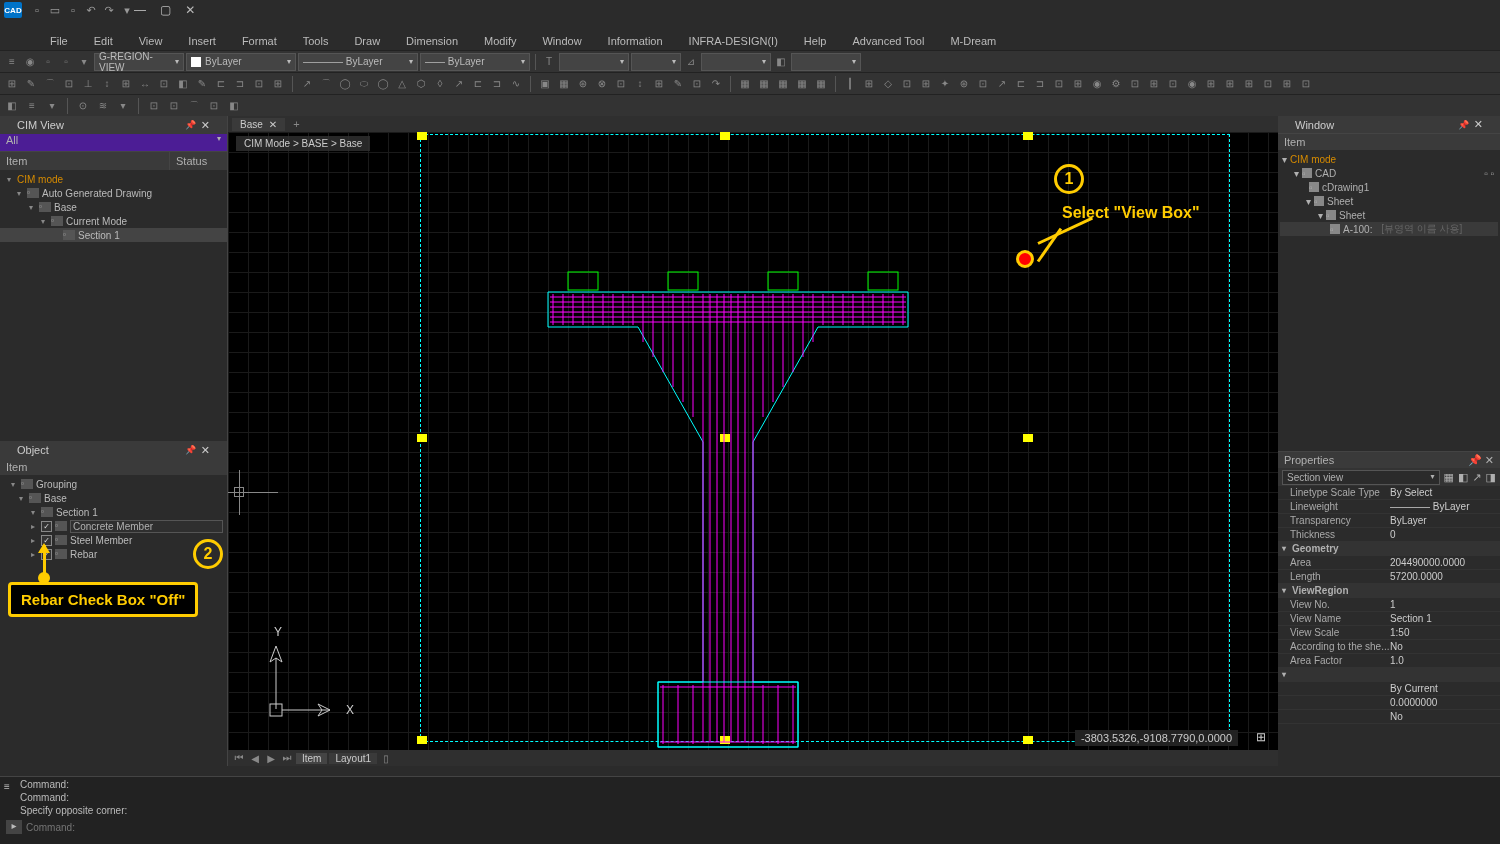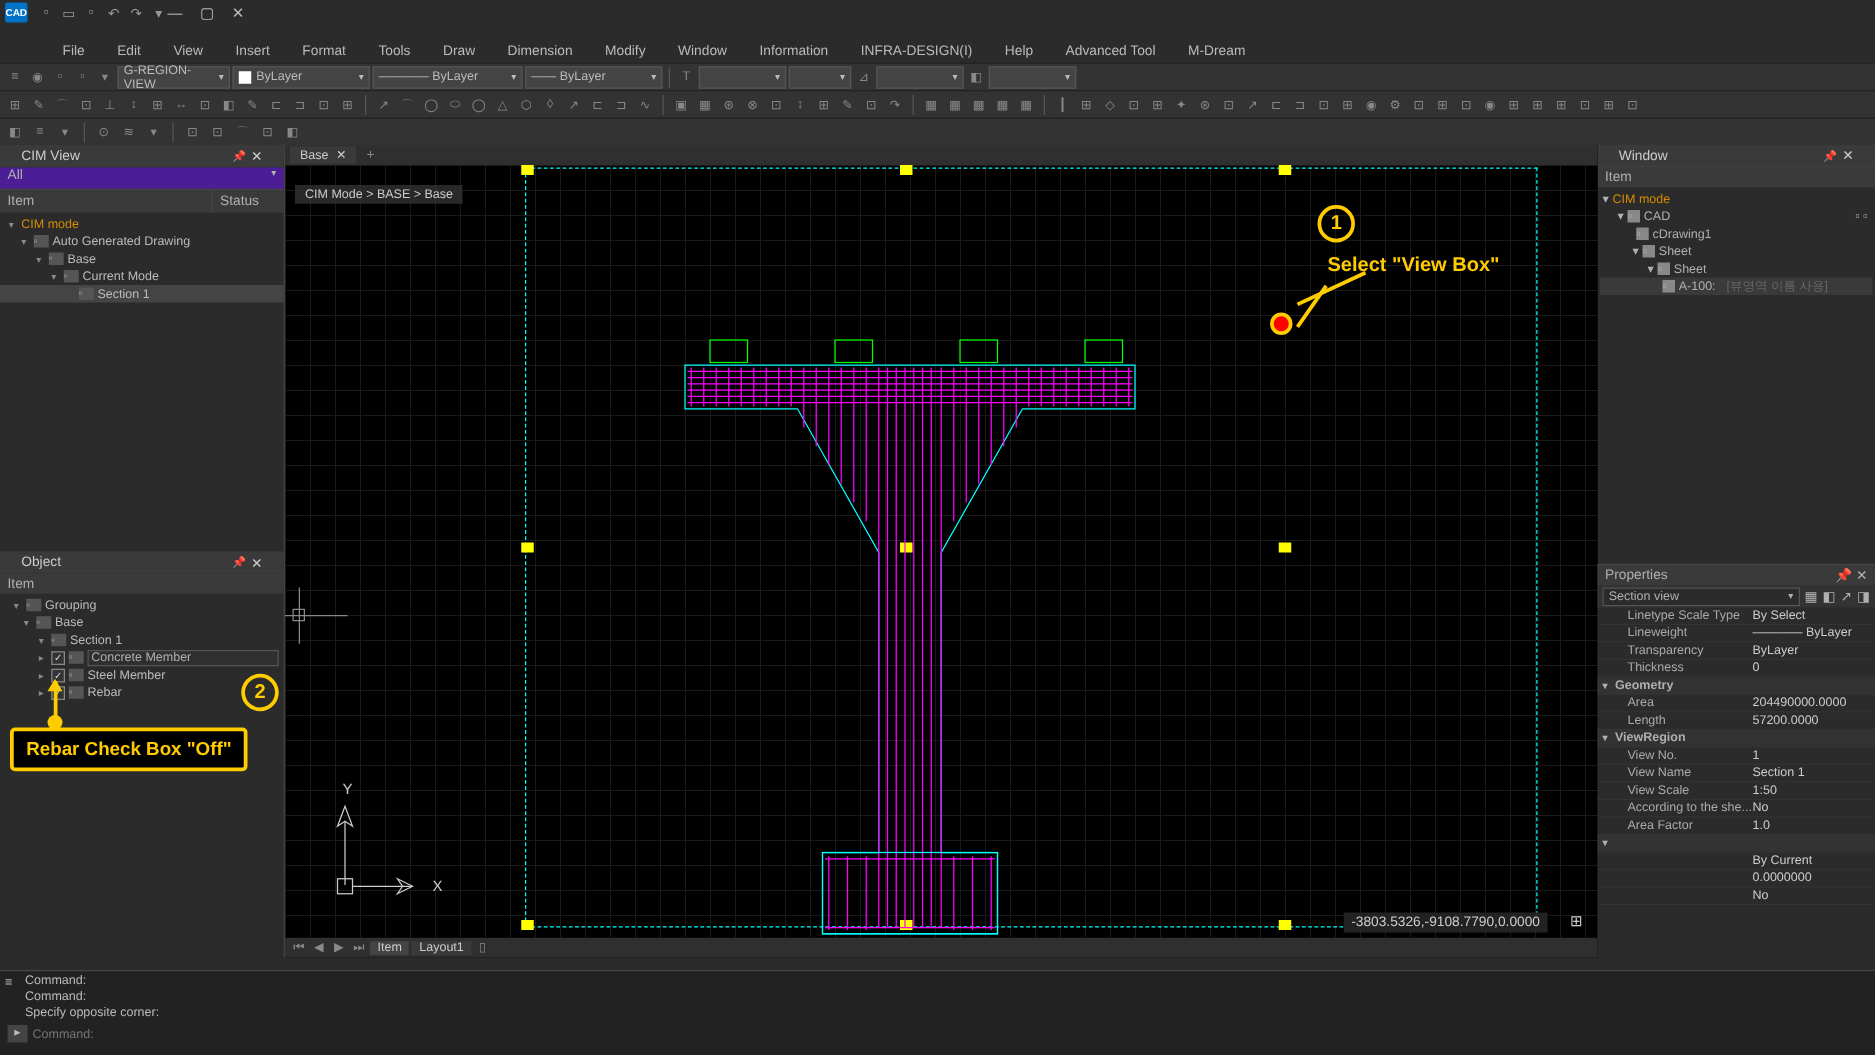--- a/index.html
+++ b/index.html
@@ -54,21 +54,21 @@
 .objpanel { flex: 1; border-right: 1px solid #444; }
 .objpanel .hdr3 { height: 16px; background: #3a3a3a; padding-left: 6px; line-height: 16px; }
 .objpanel .tree .chk { width: 11px; height: 11px; border: 1px solid #888; background: #333; display: flex; align-items: center; justify-content: center; font-size: 8px; color: #ddd; }
 .objpanel .tree .row.boxed .txt { border: 1px solid #555; background: #2f2f2f; padding: 0 2px; flex: 1; margin-right: 4px; }
 
 
 .tabbar { height: 16px; background: #2f2f2f; display: flex; align-items: center; padding-left: 4px; }
 .tabbar .tab { background: #3a3a3a; padding: 1px 8px; font-size: 10px; color: #ccc; margin-right: 2px; display: flex; align-items: center; gap: 6px; }
 .tabbar .add { padding: 0 6px; color: #888; }
 .canvas { flex: 1; position: relative; background: #000; overflow: hidden; }
-.breadcrumb { position: absolute; top: 16px; left: 8px; background: rgba(50,50,50,0.8); padding: 2px 8px; font-size: 10px; color: #ccc; z-index: 5; }
+.breadcrumb { position: absolute; top: 4px; left: 8px; background: rgba(50,50,50,0.8); padding: 2px 8px; font-size: 10px; color: #ccc; z-index: 5; }
 .grid { position: absolute; inset: 0; background-image: linear-gradient(#1a1a1a 1px, transparent 1px), linear-gradient(90deg, #1a1a1a 1px, transparent 1px); background-size: 20px 20px; }
 .viewbox { position: absolute; border: 1px solid #0ff; }
 .viewbox.outer { left: 192px; top: 2px; width: 810px; height: 608px; border-style: dashed; border-color: #0ff; }
 .handle { position: absolute; width: 10px; height: 8px; background: #ffff00; }
 .redmark { position: absolute; width: 18px; height: 18px; border-radius: 50%; background: #ff0000; border: 3px solid #ffcc00; }
 .callout1 { position: absolute; border: 3px solid #ffcc00; border-radius: 50%; width: 30px; height: 30px; color: #ffcc00; font-size: 16px; font-weight: bold; display: flex; align-items: center; justify-content: center; }
 .annot-text { position: absolute; color: #ffcc00; font-size: 16px; font-weight: bold; }
 .annot-box { position: absolute; border: 3px solid #ffcc00; background: #000; color: #ffcc00; font-size: 15px; font-weight: bold; padding: 6px 10px; border-radius: 4px; }
 .coord-axes { position: absolute; left: 20px; bottom: 14px; color: #ccc; font-size: 11px; }
 .coord-box { position: absolute; right: 40px; bottom: 4px; color: #ccc; font-size: 11px; background: #222; padding: 2px 6px; }
@@ -89,21 +89,21 @@
 .rtree { padding: 2px; }
 .rtree .row { display: flex; align-items: center; height: 14px; gap: 3px; font-size: 10px; padding-left: 2px; }
 .rtree .row .lbl.orange { color: #d68b00; }
 .rtree .row.boxed { background: #3a3a3a; }
 
 .props { position: absolute; right: 0; top: 451px; width: 222px; bottom: 93px; background: #2b2b2b; border-top: 1px solid #444; }
 .props .phdr { height: 16px; background: #3a3a3a; display: flex; align-items: center; padding: 0 6px; font-size: 11px; }
 .props .typebar { height: 18px; display: flex; align-items: center; padding: 0 4px; background: #333; gap: 4px; }
 .props .typebar .sel2b { flex: 1; background: #2b2b2b; border: 1px solid #555; font-size: 10px; padding: 1px 4px; }
 .props .pgrid { font-size: 10px; }
-.props .prow { display: flex; height: 14px; align-items: center; padding-left: 24px; border-bottom: 1px solid #333; }
+.props .prow { display: flex; height: 14px; align-items: center; padding-left: 12px; border-bottom: 1px solid #333; }
 .props .prow.cat { background: #333; font-weight: bold; padding-left: 4px; }
 .props .prow .k { width: 100px; color: #aaa; }
 .props .prow .v { flex: 1; color: #ccc; }
 
 
 .cmdarea { position: absolute; left: 0; right: 0; bottom: 0; height: 68px; background: #222; border-top: 1px solid #444; padding: 2px 6px; font-size: 10px; color: #bbb; }
 .cmdarea .line { height: 13px; }
 .cmdarea .inp { display: flex; align-items: center; margin-top: 2px; }
 .cmdarea .inp .pr { width: 16px; height: 14px; background: #444; margin-right: 4px; text-align: center; }
 .cmdarea .inp input { flex: 1; background: #222; border: none; color: #ccc; font-size: 10px; outline: none; }

